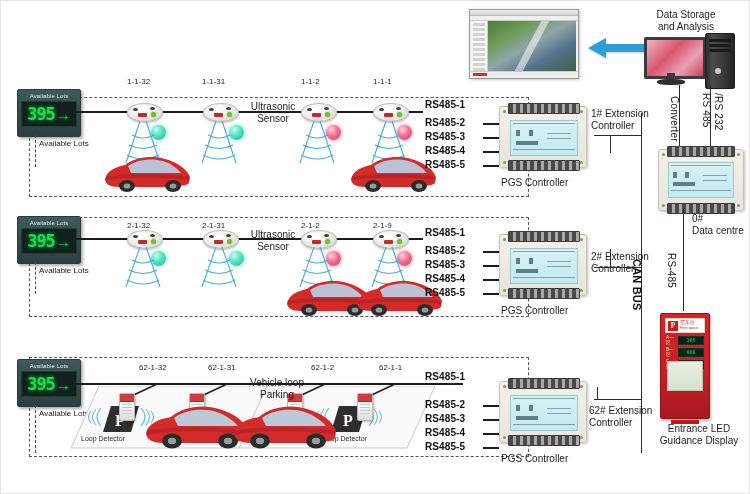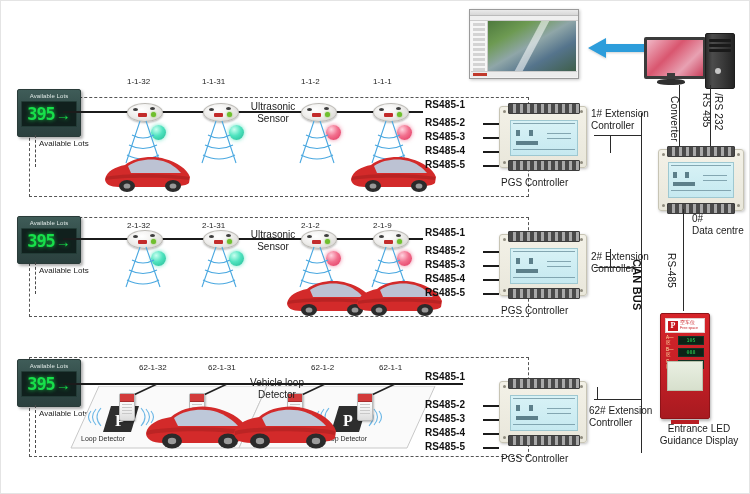--- a/index.html
+++ b/index.html
@@ -221,20 +221,24 @@
     <div class="cv"></div>
     <div class="st">
         <u></u>
       </div>
   </div>
 
   <svg class="abs arrow-blue" style="left:587px;top:36px;" width="60" height="22" viewBox="0 0 60 22">
     <polygon points="0,11 18,1 18,7 60,7 60,15 18,15 18,21" fill="#2d9ddb"></polygon>
   </svg>
 
+  <div class="abs plain" style="left:648px;top:8px;width:74px;text-align:center;line-height:12px;">
+    <div>Data Storage</div>
+    <div>and Analysis</div>
+  </div>
 
   <div class="abs mon-screen" style="left:643px;top:36px;width:56px;height:36px;"></div>
   <div class="abs mon-neck" style="left:666px;top:72px;width:8px;height:7px;"></div>
   <div class="abs mon-base" style="left:656px;top:78px;width:28px;height:6px;"></div>
 
   <div class="abs tower" style="left:704px;top:32px;width:28px;height:54px;">
     <div class="bay" style="top:5px;"></div>
     <div class="bay" style="top:10px;"></div>
     <div class="bay" style="top:15px;"></div>
     <div class="pw" style="left:9px;top:34px;"></div>
@@ -714,21 +718,21 @@
     <path d="M33,21 C44,12 64,11 76,15 C84,18 92,23 97,29 L37,29 Z" fill="#bcd6e8" opacity=".92"></path>
     <ellipse cx="31" cy="44" rx="10" ry="7.5" fill="#2b2b2b"></ellipse>
       <ellipse cx="31" cy="44" rx="4.2" ry="3.2" fill="#9b9b9b"></ellipse>
     <ellipse cx="87" cy="44" rx="10" ry="7.5" fill="#2b2b2b"></ellipse>
       <ellipse cx="87" cy="44" rx="4.2" ry="3.2" fill="#9b9b9b"></ellipse>
     <path d="M6,34 C24,29 82,29 106,34 L106,38 C82,33 24,33 6,38 Z" fill="#a81f1f" opacity=".55"></path>
   </svg>
 
   <div class="abs plain" style="left:240px;top:376px;width:72px;text-align:center;line-height:12px;">
     <div>Vehicle loop</div>
-    <div>Detector</div>
+    <div>Parking</div>
   </div>
 
   <div class="abs rslbl" style="left:424px;top:370px;">RS485-1</div>
   <div class="abs rslbl" style="left:424px;top:398px;">RS485-2</div>
   <div class="abs rslbl" style="left:424px;top:412px;">RS485-3</div>
   <div class="abs rslbl" style="left:424px;top:426px;">RS485-4</div>
   <div class="abs rslbl" style="left:424px;top:440px;">RS485-5</div>
 
   <div class="abs solid-h" style="left:482px;top:404px;width:16px;"></div>
   <div class="abs solid-h" style="left:482px;top:418px;width:16px;"></div>

